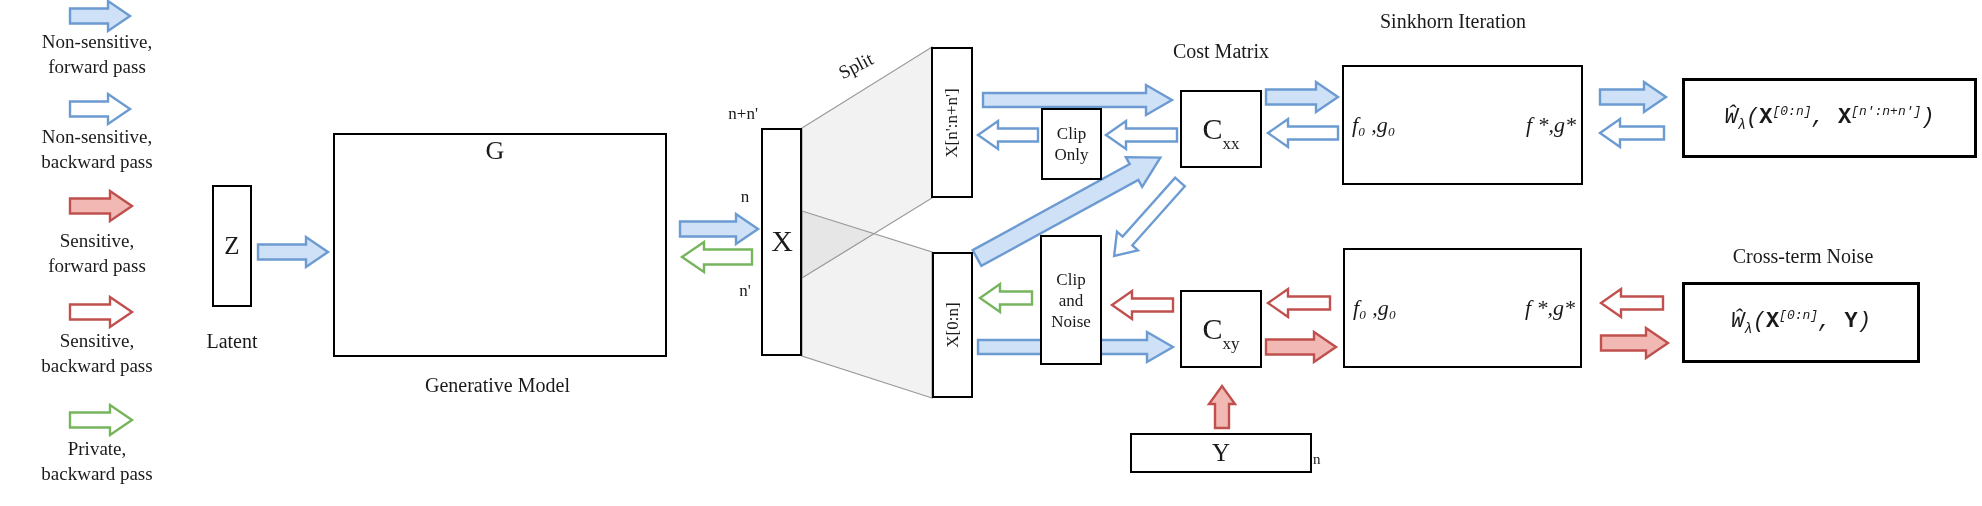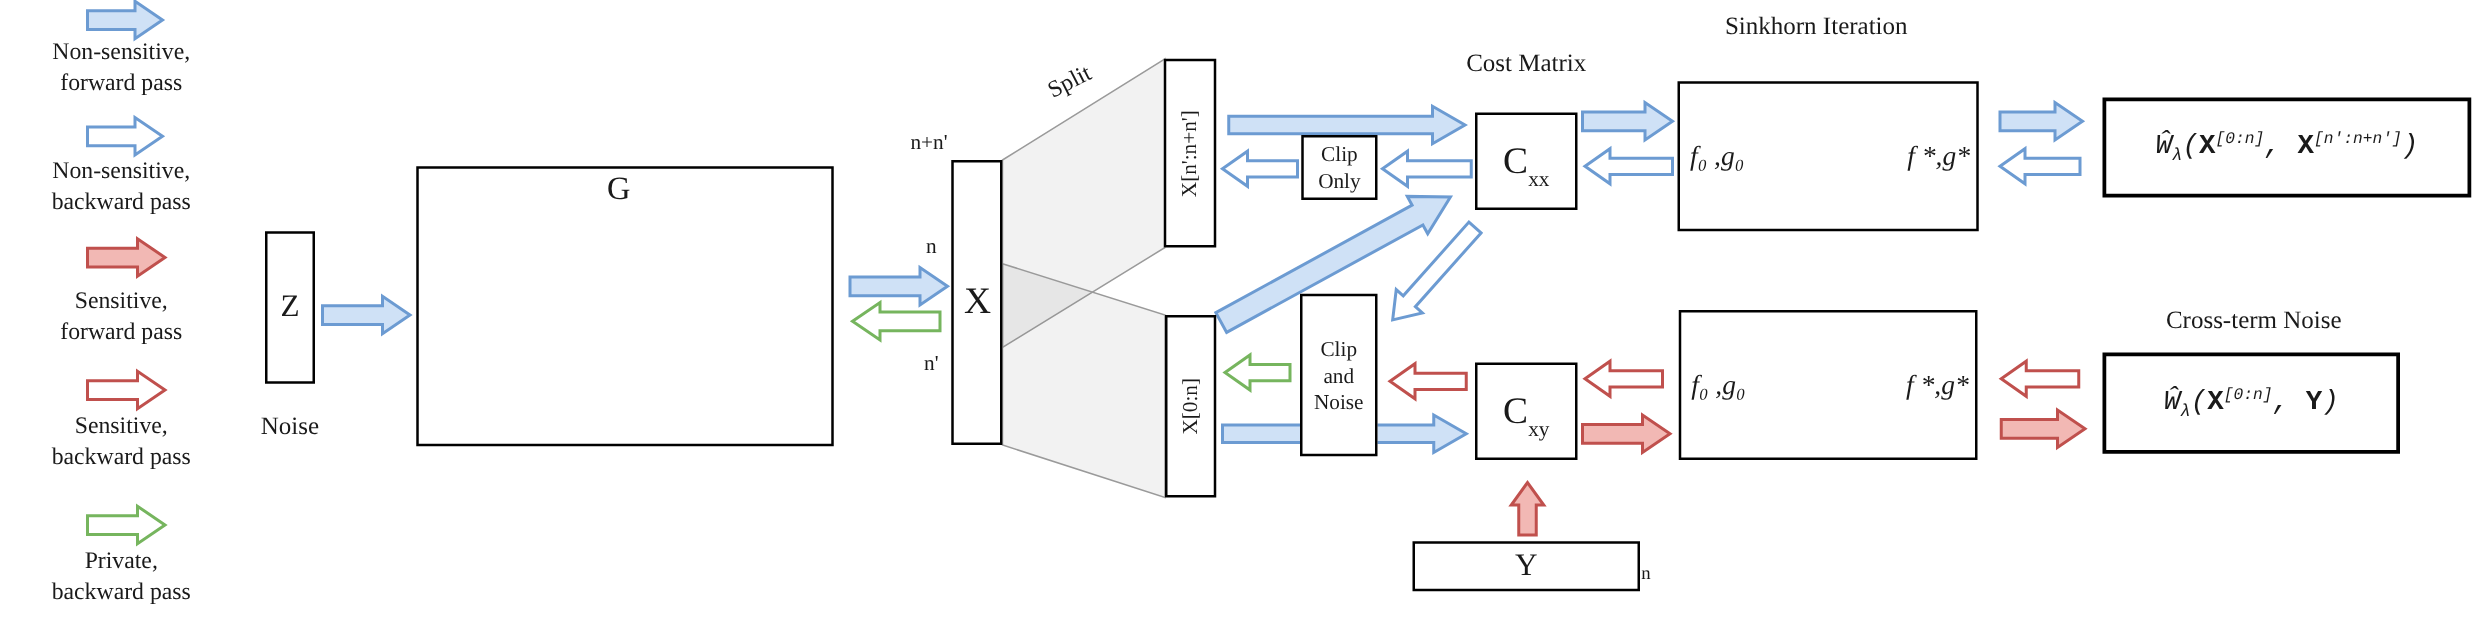--- a/index.html
+++ b/index.html
@@ -175,40 +175,41 @@
     <div>backward pass</div>
   </div>
   <div class="leg-text" style="top:436px">
     <div>Private,</div>
     <div>backward pass</div>
   </div>
 
   <div class="box center med" style="left:212px;top:185px;width:40px;height:122px">
     <span>Z</span>
   </div>
-  <div class="lbl" style="left:187px;top:330px;width:90px;font-size:20px">Noise</div>
+  <div class="lbl" style="left:187px;top:330px;width:90px;font-size:20px">Latent</div>
 
   <div class="box" style="left:333px;top:133px;width:334px;height:224px"></div>
   <div class="lbl" style="left:470px;top:136px;width:50px;font-size:26px">G</div>
+  <div class="lbl" style="left:400px;top:374px;width:195px;font-size:20px">Generative Model</div>
 
   <div class="box" style="left:761px;top:128px;width:41px;height:228px"></div>
   <div class="lbl big" style="left:762px;top:224px;width:40px">X</div>
   <div class="lbl sans" style="left:698px;top:104px;width:60px;text-align:right;font-size:17px">n+n'</div>
   <div class="lbl sans" style="left:733px;top:187px;width:24px;font-size:17px">n</div>
   <div class="lbl sans" style="left:733px;top:281px;width:24px;font-size:17px">n'</div>
   <div class="lbl split-lbl" style="left:816px;top:55px;width:80px">Split</div>
 
   <div class="box center rot-label" style="left:931px;top:47px;width:42px;height:151px">
     <span>X[n':n+n']</span>
   </div>
   <div class="box center rot-label" style="left:932px;top:252px;width:41px;height:146px">
     <span>X[0:n]</span>
   </div>
 
-  <div class="box center clip-text" style="left:1041px;top:108px;width:61px;height:52px">
+  <div class="box center clip-text" style="left:1041px;top:108px;width:61px;height:72px">
     <span>Clip Only</span>
   </div>
   <div class="box center clip-text" style="left:1040px;top:235px;width:62px;height:130px">
     <span>Clip and Noise</span>
   </div>
 
   <div class="lbl title" style="left:1136px;top:40px;width:170px">Cost Matrix</div>
   <div class="box center" style="left:1180px;top:90px;width:82px;height:78px">
     <span class="cbox-base">C</span>
     <span class="cbox-sub">xx</span>

